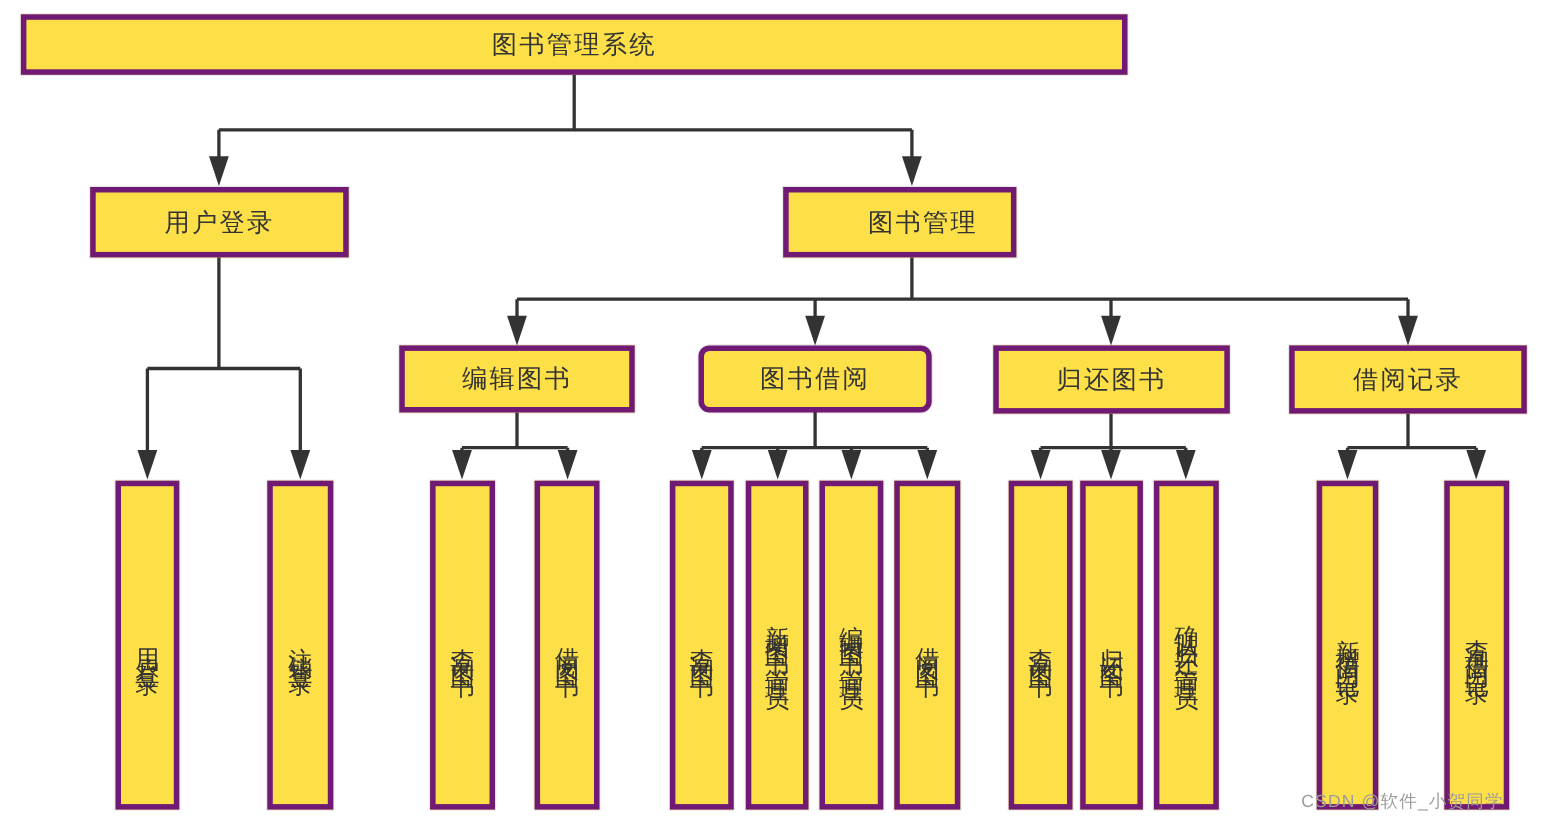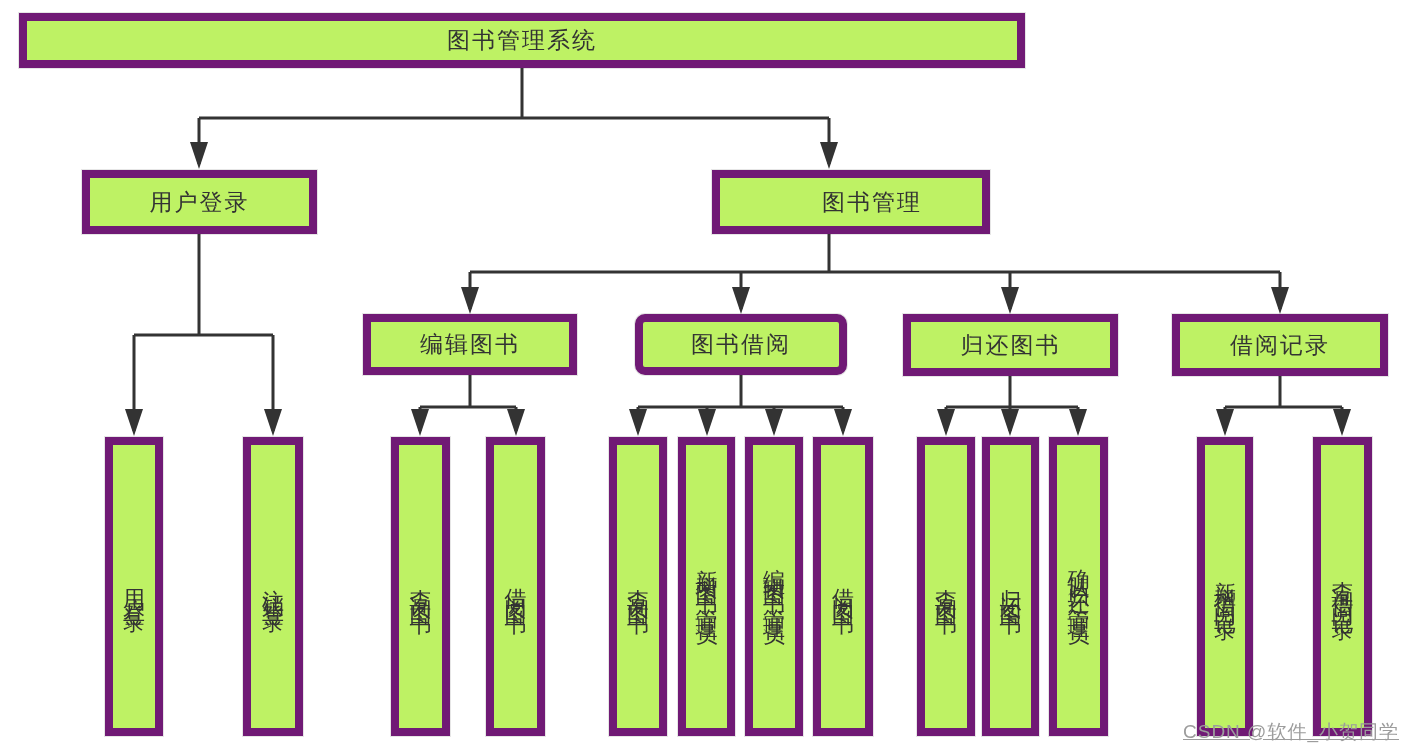--- a/index.html
+++ b/index.html
@@ -12,22 +12,22 @@
     overflow: hidden;
   }
   #wires {
     position: absolute;
     left: 0; top: 0;
     width: 1405px; height: 747px;
   }
   .node {
     position: absolute;
     box-sizing: border-box;
-    background: #bef264;
-    border: 8px solid #701a75;
+    background: #fde047;
+    border: 5px solid #701a75;
     color: #333333;
     display: flex;
     align-items: center;
     justify-content: center;
     box-shadow: 0 0 0 1px rgba(51,51,51,0.12);
   }
   .node.h span {
     font-size: 23px;
     letter-spacing: 2px;
     white-space: nowrap;
@@ -38,26 +38,25 @@
     text-orientation: mixed;
     font-size: 22px;
     letter-spacing: 8px;
     line-height: 1;
     color: #333333;
   }
   .watermark {
     position: absolute;
     left: 1183px;
     top: 719px;
-    font-size: 19px;
+    font-size: 16px;
     letter-spacing: 1px;
     color: #9c9c9c;
     white-space: nowrap;
     z-index: 10;
-    text-decoration: underline;
   }
 </style>
 </head>
 <body>
 
 <div id="canvas">
 
   <svg id="wires" viewBox="0 0 1405 747" xmlns="http://www.w3.org/2000/svg">
     <path stroke="#333333" stroke-width="3" fill="none" d="
       M522 66 V118  M199 118 H829  M199 118 V164  M829 118 V164
@@ -94,21 +93,21 @@
     </g>
   </svg>
 
   <div class="node h" style="left:19px; top:13px; width:1006px; height:55px;">
     <span>图书管理系统</span>
   </div>
 
   <div class="node h" style="left:82px; top:170px; width:235px; height:64px;">
     <span>用户登录</span>
   </div>
-  <div class="node h" style="left:712px; top:170px; width:278px; height:64px;padding-left:42px;">
+  <div class="node h" style="left:712px; top:170px; width:212px; height:64px;padding-left:42px;">
     <span>图书管理</span>
   </div>
 
   <div class="node h" style="left:363px; top:314px; width:214px; height:61px;">
     <span>编辑图书</span>
   </div>
   <div class="node h" style="left:635px; top:314px; width:212px; height:61px;border-radius:10px;">
     <span>图书借阅</span>
   </div>
   <div class="node h" style="left:903px; top:314px; width:215px; height:62px;">

